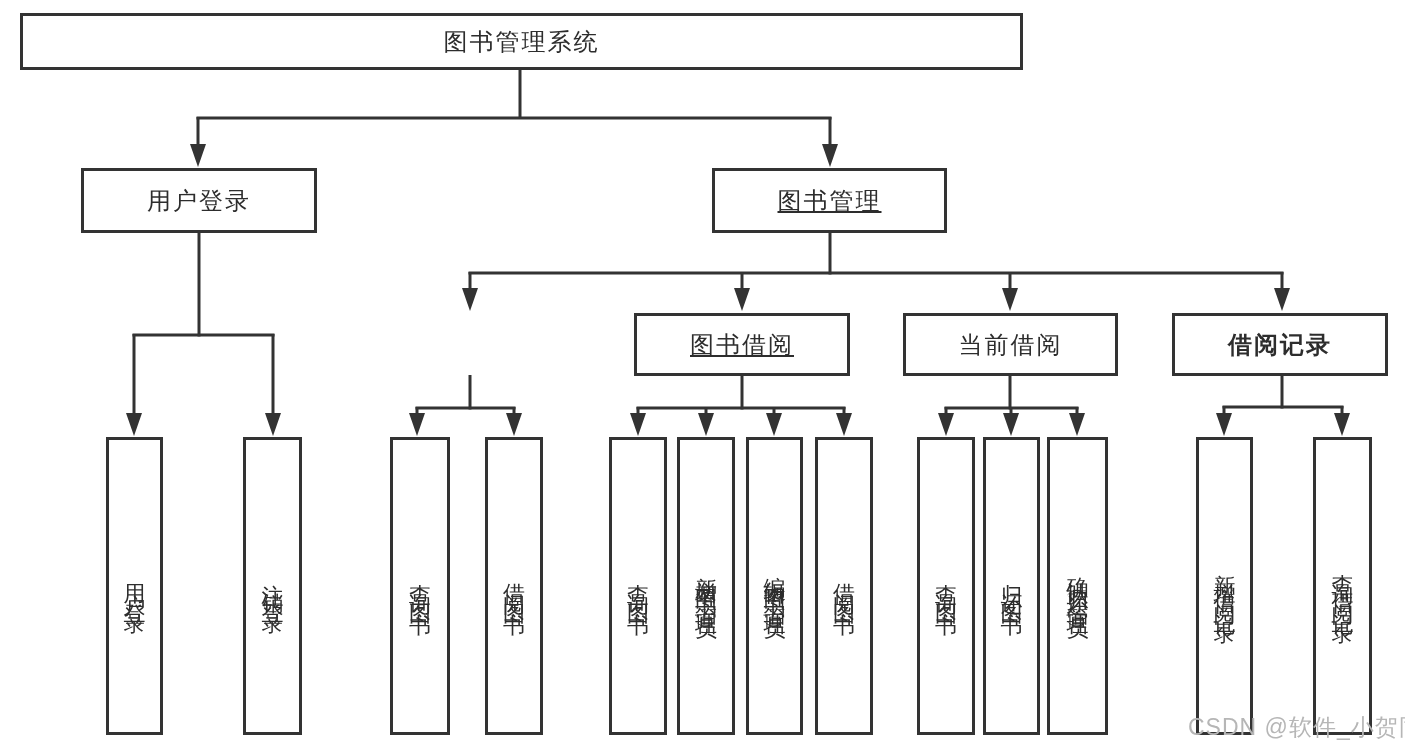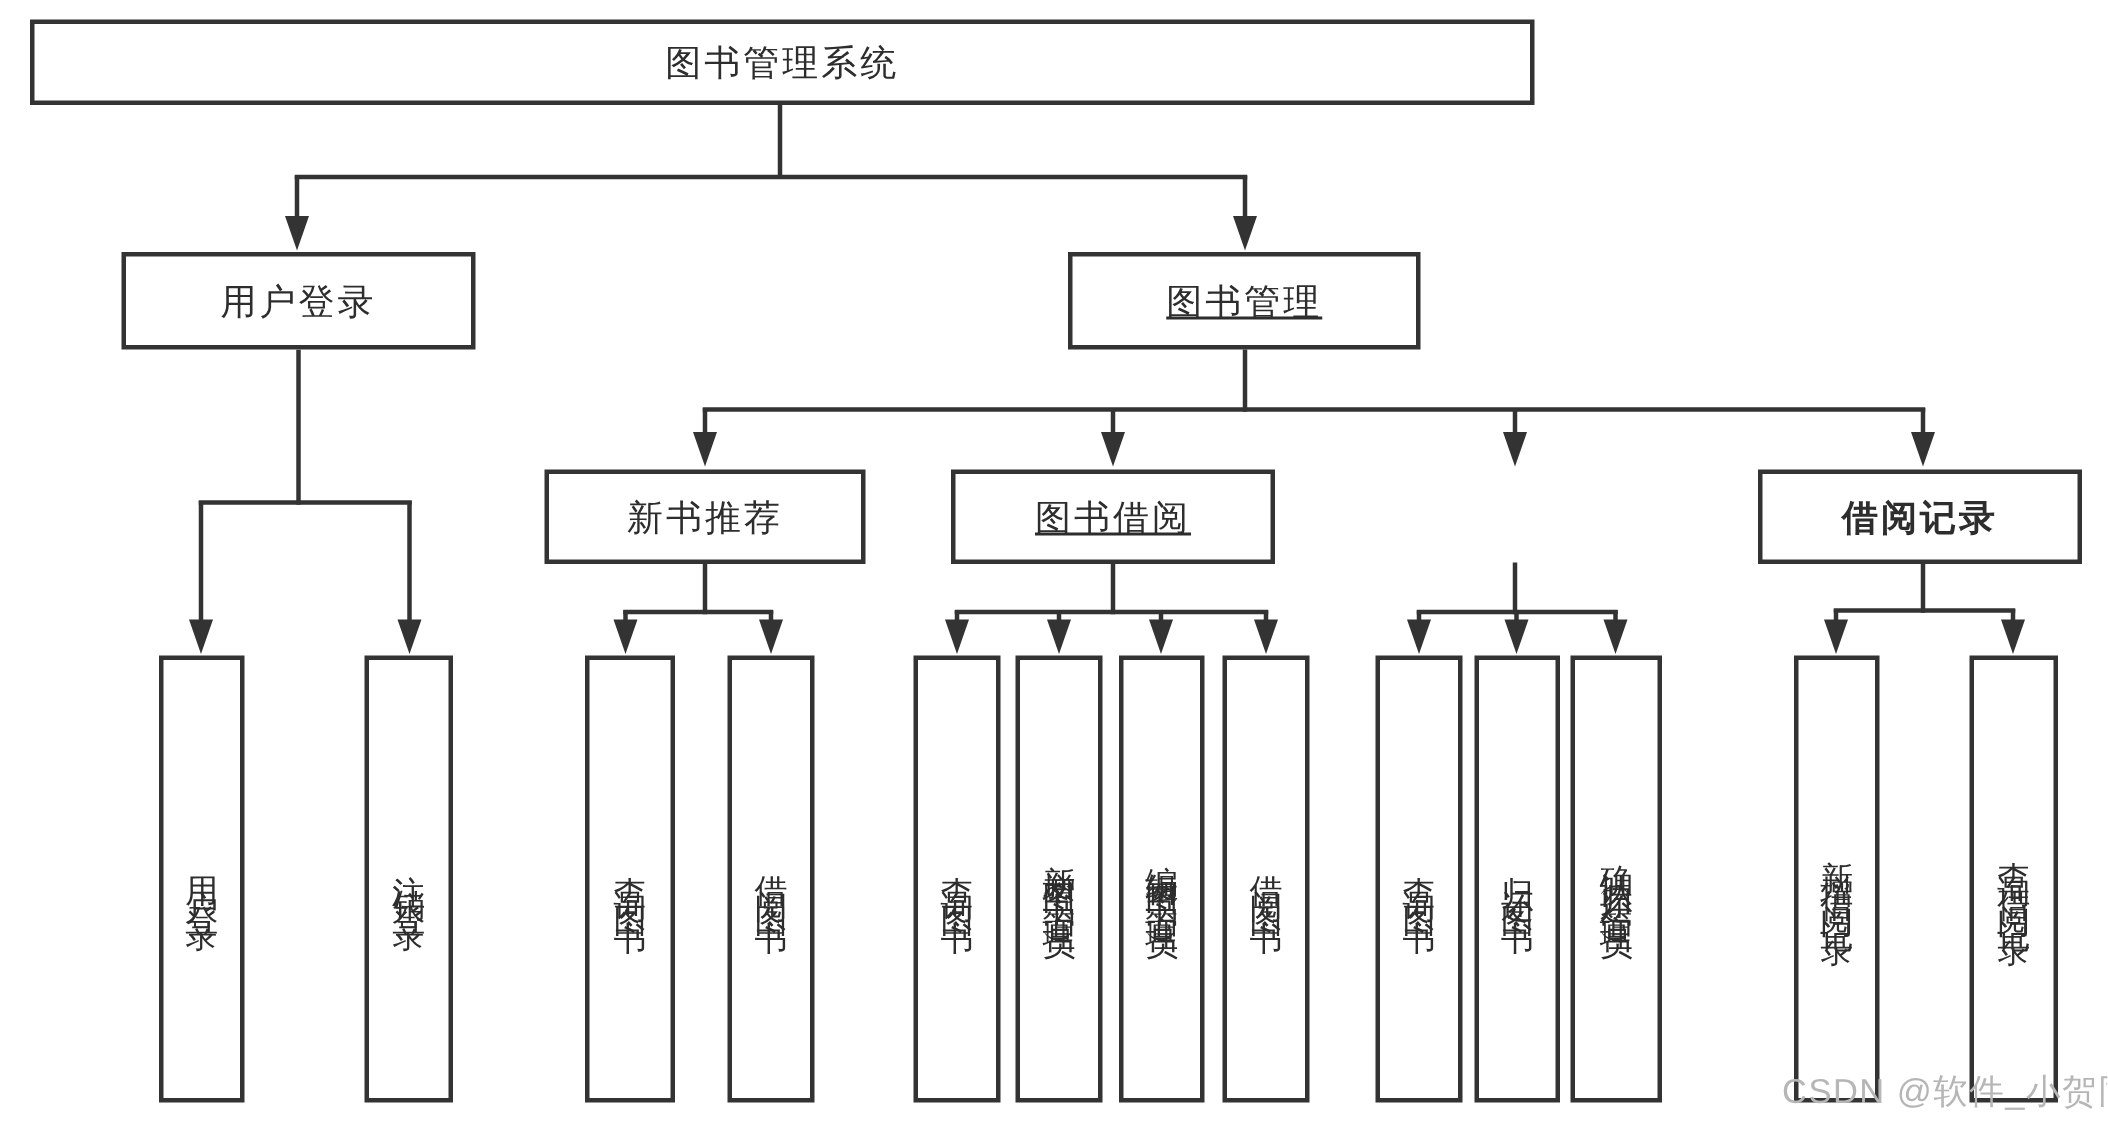--- a/index.html
+++ b/index.html
@@ -131,22 +131,22 @@
       <polygon points="1216,413 1232,413 1224,436"></polygon>
       <polygon points="1334,413 1350,413 1342,436"></polygon>
     </g>
   </svg>
 
   <div class="node" style="left:20px; top:13px; width:1003px; height:57px;">图书管理系统</div>
 
   <div class="node" style="left:81px; top:168px; width:236px; height:65px;">用户登录</div>
   <div class="node" style="left:712px; top:168px; width:235px; height:65px;text-decoration:underline;">图书管理</div>
 
-  <div class="node" style="left:363px; top:313px; width:214px; height:63px;">新书推荐</div>
   <div class="node" style="left:634px; top:313px; width:216px; height:63px;text-decoration:underline;">图书借阅</div>
+  <div class="node" style="left:903px; top:313px; width:215px; height:63px;">当前借阅</div>
   <div class="node" style="left:1172px; top:313px; width:216px; height:63px;font-weight:bold;">借阅记录</div>
 
   <div class="node leaf" style="left:106px; top:437px; width:57px; height:298px;">用户登录</div>
   <div class="node leaf" style="left:243px; top:437px; width:59px; height:298px;">注销登录</div>
 
   <div class="node leaf" style="left:390px; top:437px; width:60px; height:298px;">查询图书</div>
   <div class="node leaf" style="left:485px; top:437px; width:58px; height:298px;">借阅图书</div>
 
   <div class="node leaf" style="left:609px; top:437px; width:58px; height:298px;">查询图书</div>
   <div class="node leaf tight" style="left:677px; top:437px; width:58px; height:298px;">新增图书（管理员）</div>

